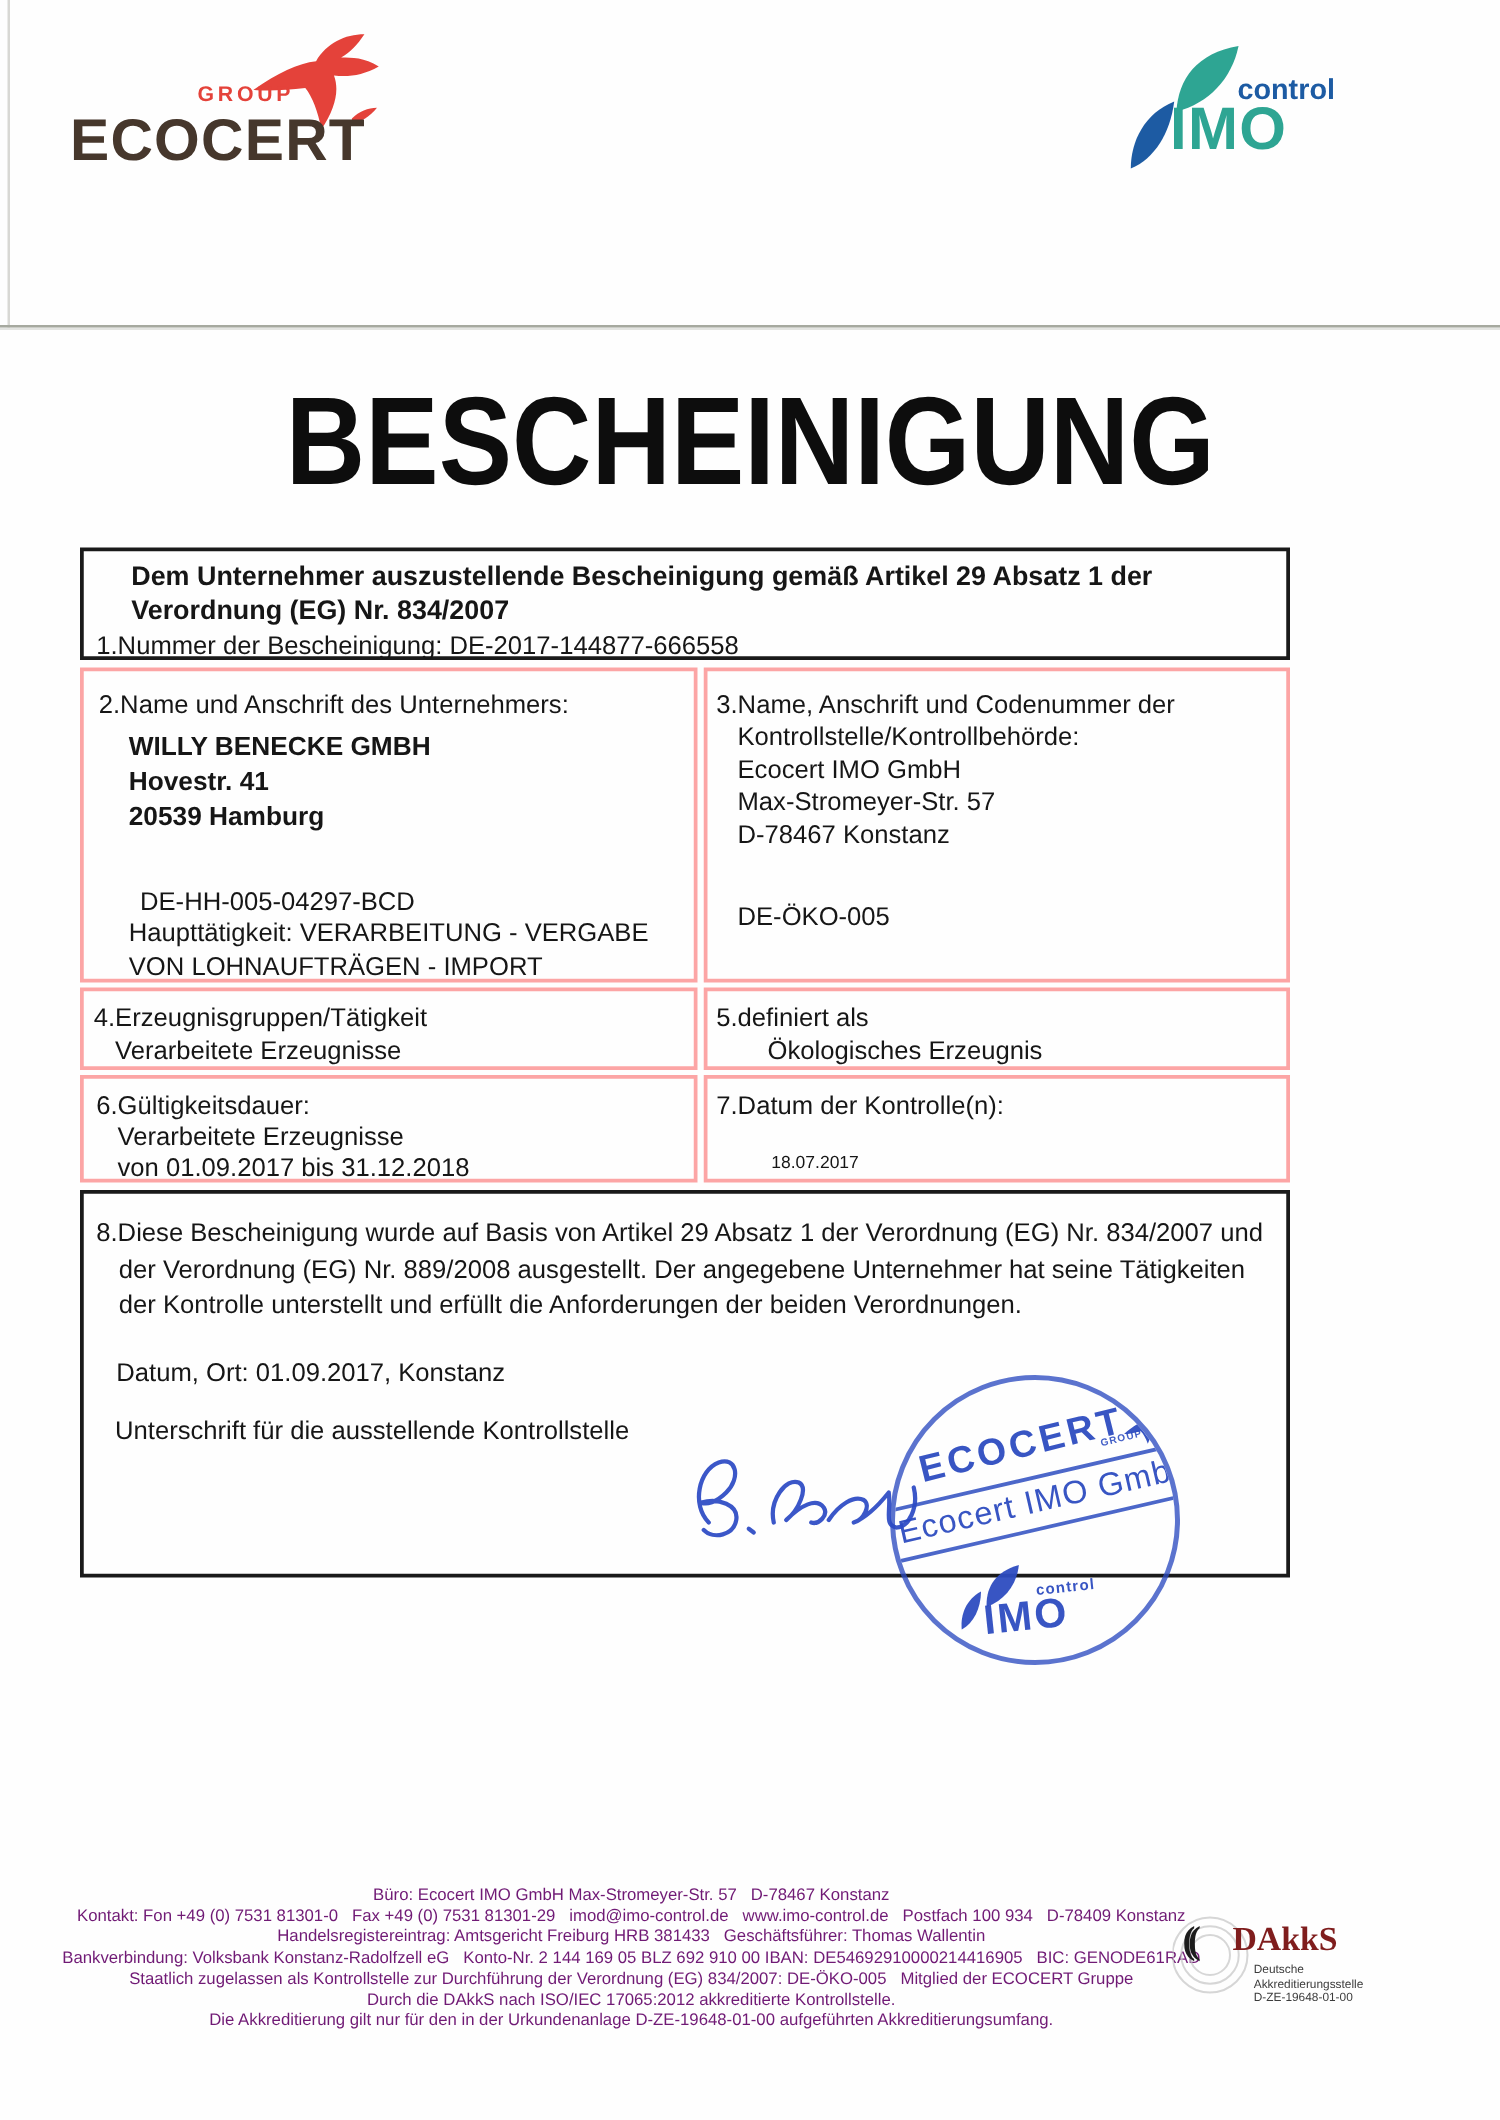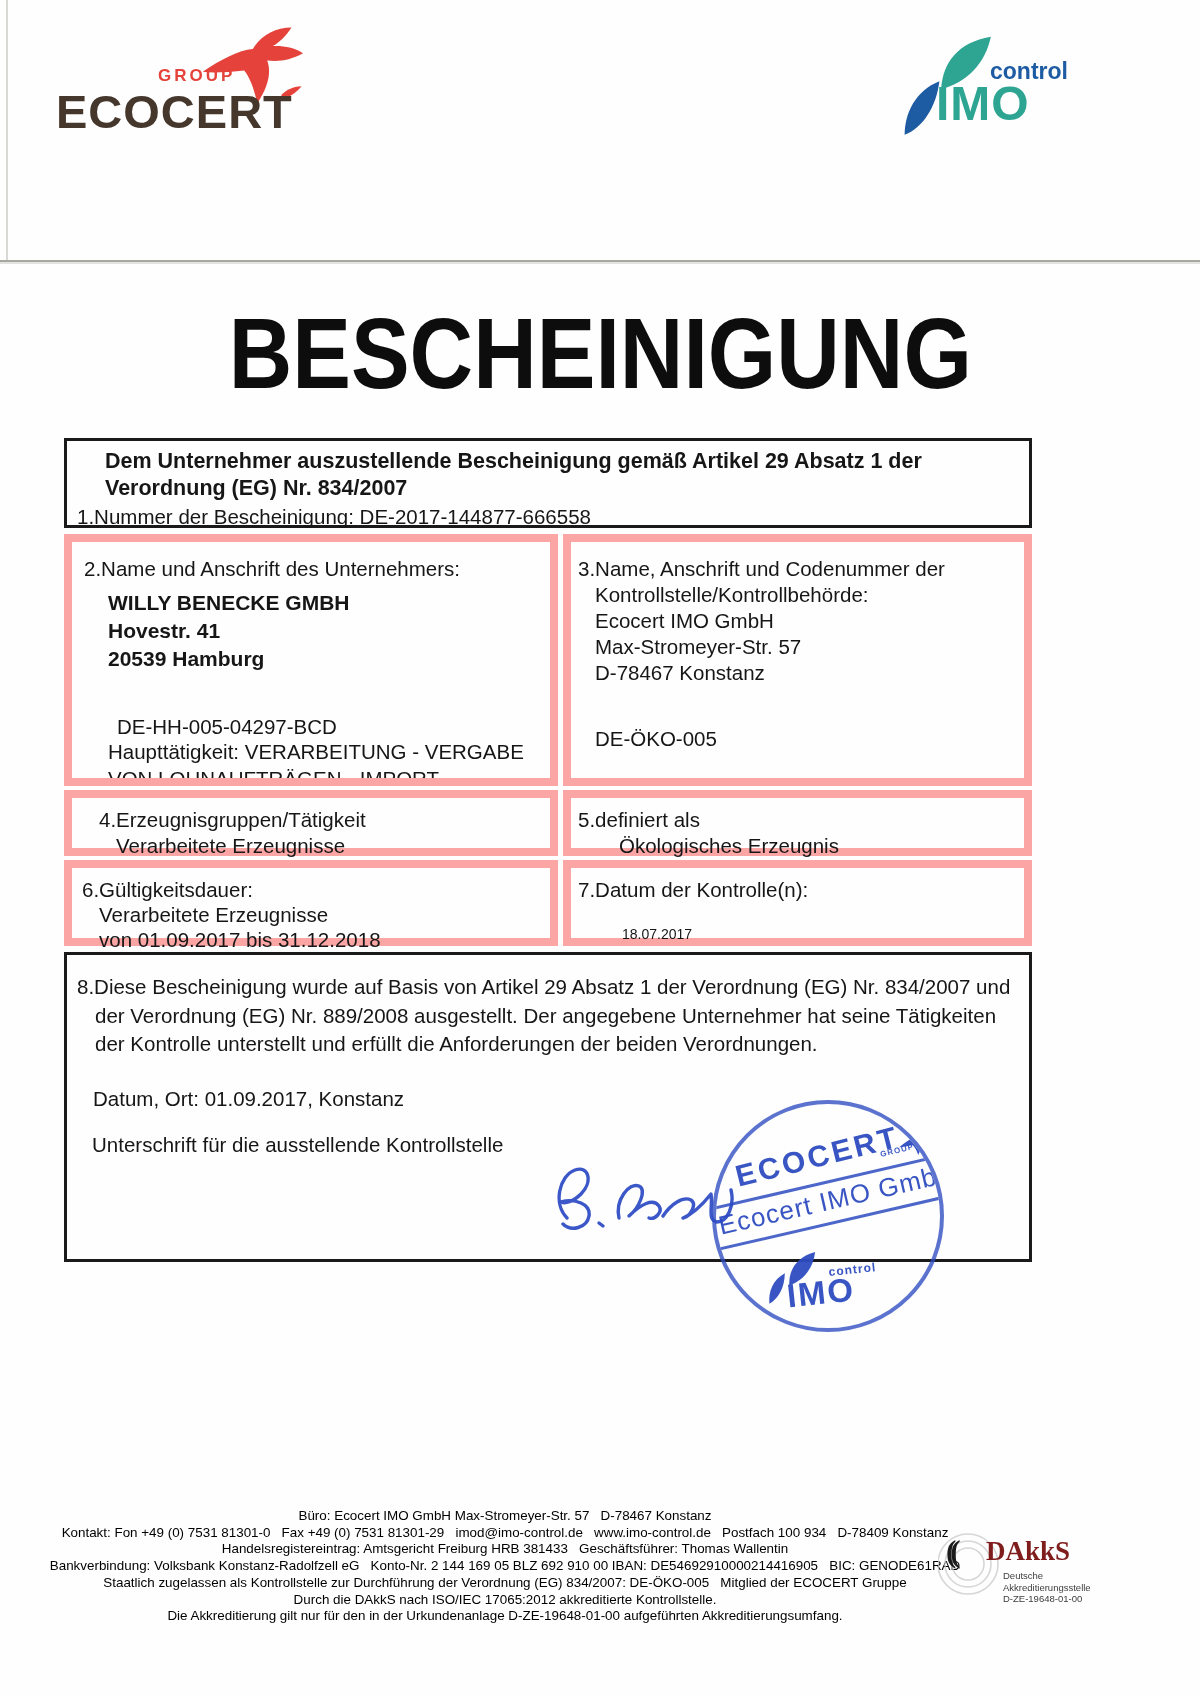--- a/index.html
+++ b/index.html
@@ -26,38 +26,38 @@
   
   .title-wrap { position:absolute; left:0; top:296px; width:1200px; text-align:center; }
   .title {
     display:inline-block; font-size:100px; font-weight:bold; color:#0d0d0d;
     transform:scaleX(.88); transform-origin:center; letter-spacing:0; white-space:nowrap;
   }
 
   
   .bx { position:absolute; border:3px solid #1a1a1a; box-sizing:border-box; background:transparent; }
   .row { position:absolute; display:flex; gap:5px; }
-  .cell { border:8px solid #fca5a5; box-sizing:border-box; }
+  .cell { border:3px solid #fca5a5; box-sizing:border-box; }
 
   .box1 { left:64px; top:438px; width:968px; height:90px; padding:7px 16px 0 38px; }
   .box1 .h { font-size:21.5px; font-weight:bold; line-height:27px; }
   .box1 .num { font-size:20.5px; margin-left:-28px; margin-top:3px; }
 
   .rowA { left:64px; top:534px; width:968px; height:252px; }
   .cellA-l { width:494px; padding:14px 8px 0 12px; overflow:hidden; }
   .cellA-r { width:469px; padding:14px 8px 16px 7px;  overflow:hidden; }
   .t { font-size:20.5px; line-height:26px; }
   .addr { margin:7px 0 0 24px; font-size:21px; font-weight:bold; line-height:28px; }
   .op-code { margin:42px 0 0 33px; font-size:20.5px; }
   .activity { margin:0 0 0 24px; font-size:20.5px; line-height:26.5px; }
   .ind17 { margin-left:17px; }
   .cb-code { margin:41px 0 0 17px; font-size:20.5px; }
 
   .rowB { left:64px; top:790px; width:968px; height:66px; }
-  .cellB-l { width:494px; padding:9px 8px 0 27px; }
+  .cellB-l { width:494px; padding:9px 8px 0 8px; }
   .cellB-r { width:469px; padding:9px 8px 0 7px; }
   .vind { margin-left:17px; }
   .vind41 { margin-left:41px; }
 
   .rowC { left:64px; top:860px; width:968px; height:86px; }
   .cellC-l { width:494px; padding:9px 8px 0 10px; }
   .cellC-r { width:469px; padding:9px 8px 0 7px; }
   .tc { font-size:20.5px; line-height:25px; }
   .date-val { margin:24px 0 0 44px; font-size:14px; }
 
@@ -83,21 +83,21 @@
     border-top:3px solid rgba(45,76,192,.85); border-bottom:3px solid rgba(45,76,192,.85);
     padding:2px 0 5px 18px; font-size:26px; color:rgba(45,76,192,.95); letter-spacing:1px; white-space:nowrap; }
   .stamp-imo { position:absolute; left:48px; bottom:8px; width:150px; height:72px; transform:rotate(-6deg); }
   .stamp-imo .mleaf  { position:absolute; left:20px; top:0; }
   .stamp-imo .mleaf2 { position:absolute; left:2px; top:18px; }
   .stamp-imo .mcontrol { position:absolute; left:66px; top:16px; font-size:12px; font-weight:bold; letter-spacing:1px; color:rgba(45,76,192,.95); }
   .stamp-imo .mimo { position:absolute; left:22px; top:24px; font-size:33px; font-weight:bold; letter-spacing:2px; color:rgba(45,76,192,.95); }
 
   
   .footer { position:absolute; left:0; top:1508px; width:1010px; text-align:center; }
-  .footer-line { font-size:13.4px; line-height:16.7px; white-space:pre; color:#000000; }
+  .footer-line { font-size:13.4px; line-height:16.7px; white-space:pre; color:#701a75; }
 
   .dakks { position:absolute; left:938px; top:1520px; width:170px; height:95px; }
   .dakks-arcs { position:absolute; left:0; top:4px; }
   .dakks-paren { position:absolute; left:8px; top:14px; font-family:"Liberation Serif", serif; font-weight:bold; font-size:31px; color:#1c1c1c; letter-spacing:-6px; }
   .dakks-name { position:absolute; left:48px; top:16px; font-family:"Liberation Serif", serif; font-weight:bold; font-size:27px; color:#7f1d1d; }
   .dakks-sub { position:absolute; left:65px; top:50px; font-size:9.5px; line-height:11.5px; color:#3c3c3c; text-align:left; }
 </style>
 </head>
 <body>
 

